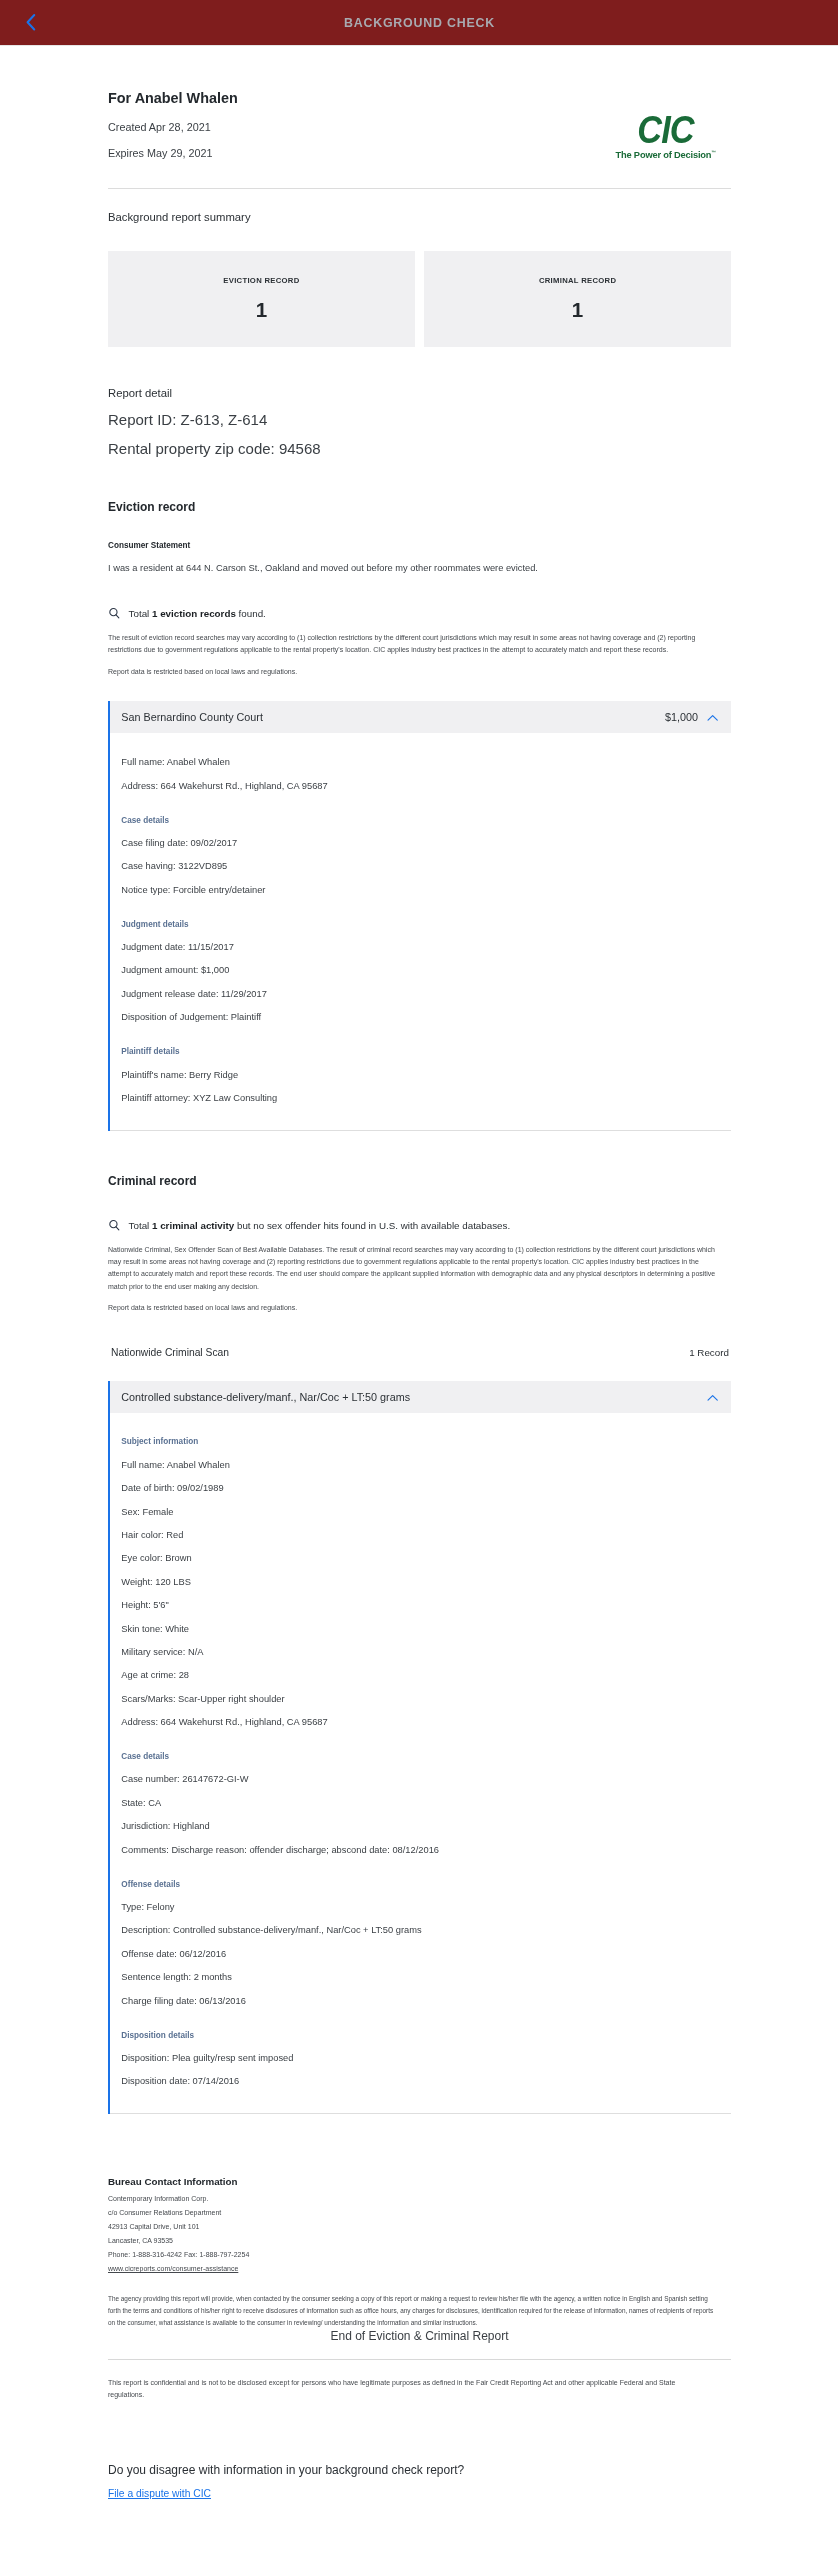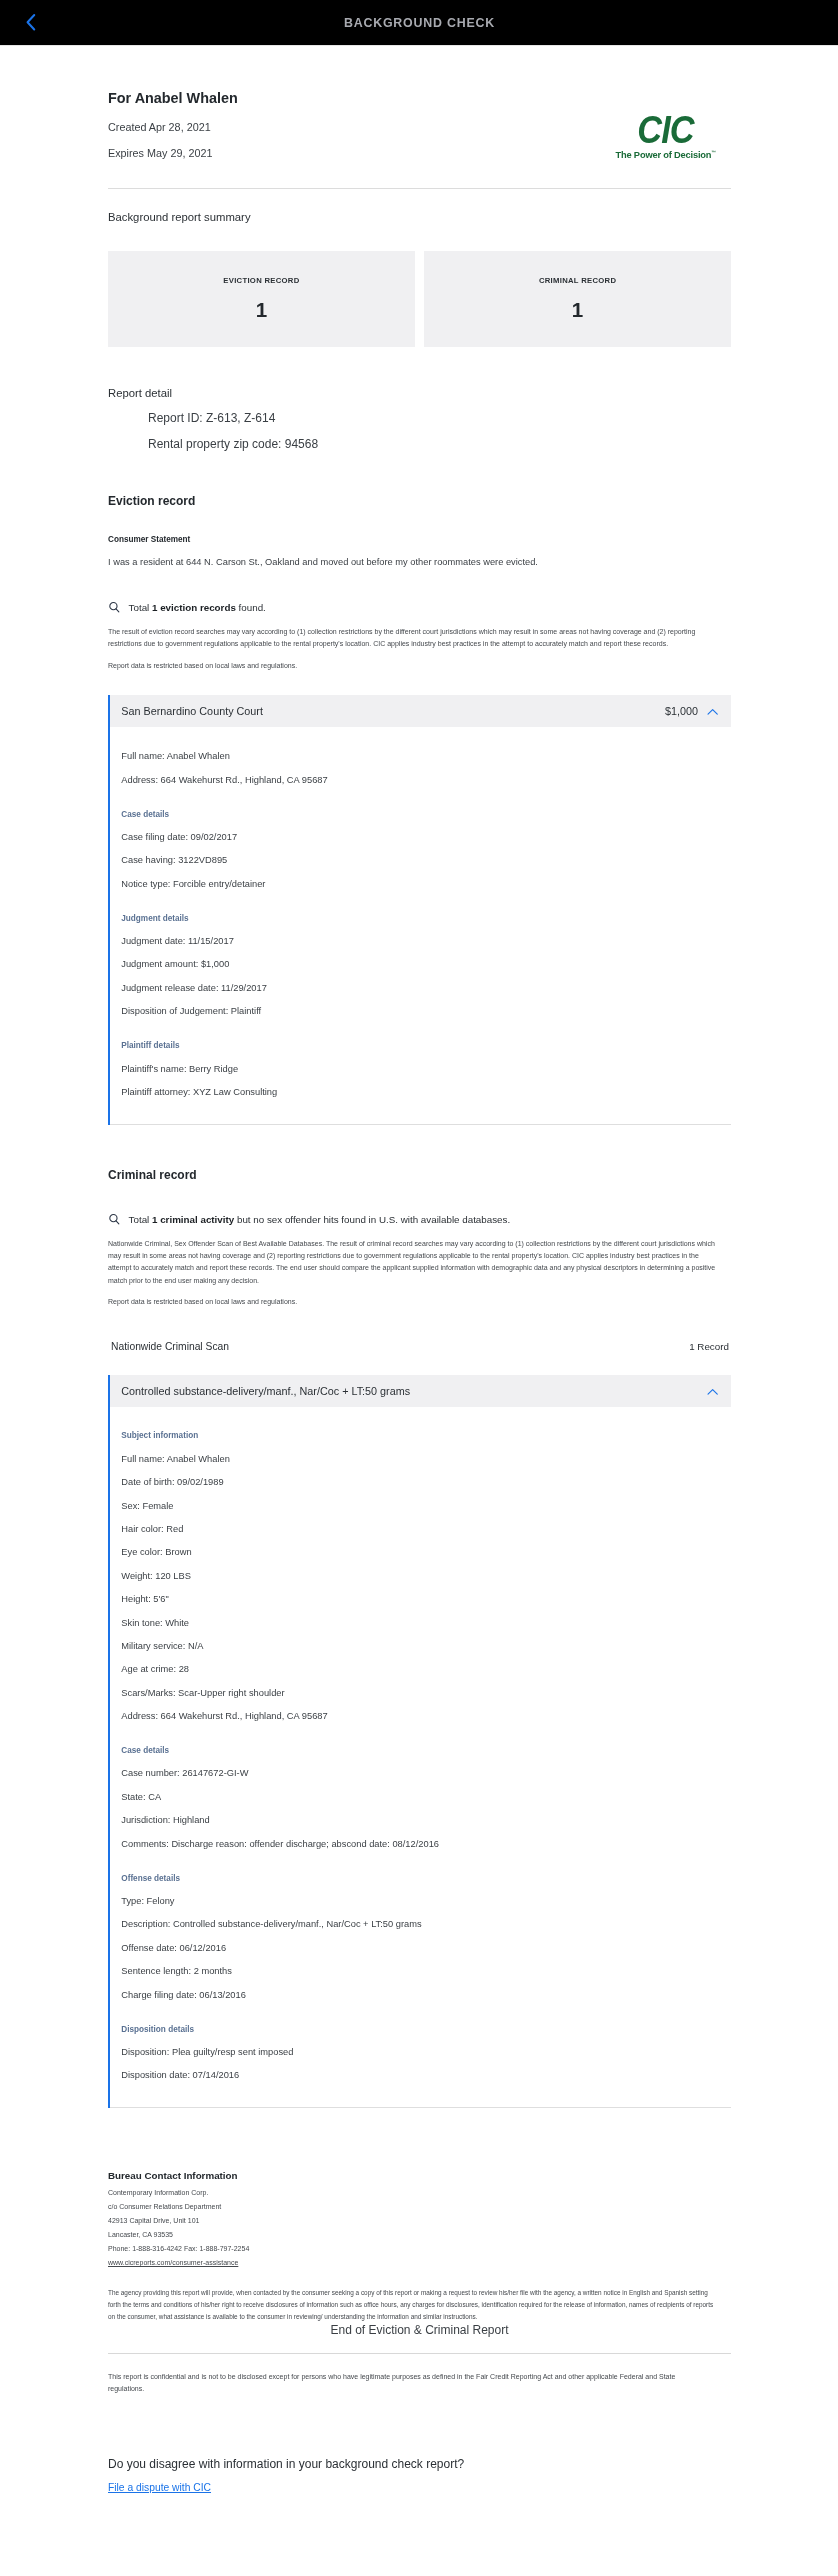--- a/index.html
+++ b/index.html
@@ -7,21 +7,21 @@
     width: 839px;
     background: #ffffff;
     font-family: "Liberation Sans", sans-serif;
     color: #1b1f23;
   }
   body { width: 839px; min-height: 2988px; position: relative; }
 
   
   .topbar {
     height: 46px;
-    background: #000000;
+    background: #7f1d1d;
     border-bottom: 1px solid #e6e6e6;
     display: flex;
     align-items: center;
     position: relative;
   }
   .back-btn {
     position: absolute;
     left: 20.6px; top: 50%;
     transform: translateY(-50%);
     width: 20.6px; height: 25px;
@@ -122,24 +122,23 @@
     color: #23282d;
     margin-top: 13.4px;
   }
 
   .detail-h {
     font-size: 11.3px;
     color: #2b3035;
     margin-top: 40px;
   }
   .detail-line {
-    font-size: 12px;
+    font-size: 15px;
     color: #3a3f44;
     margin-top: 12px;
-    margin-left: 40px;
   }
 
   .block-h {
     font-size: 12px;
     font-weight: bold;
     color: #23282d;
     margin-top: 43px;
   }
   .sub-h {
     font-size: 8.2px;

